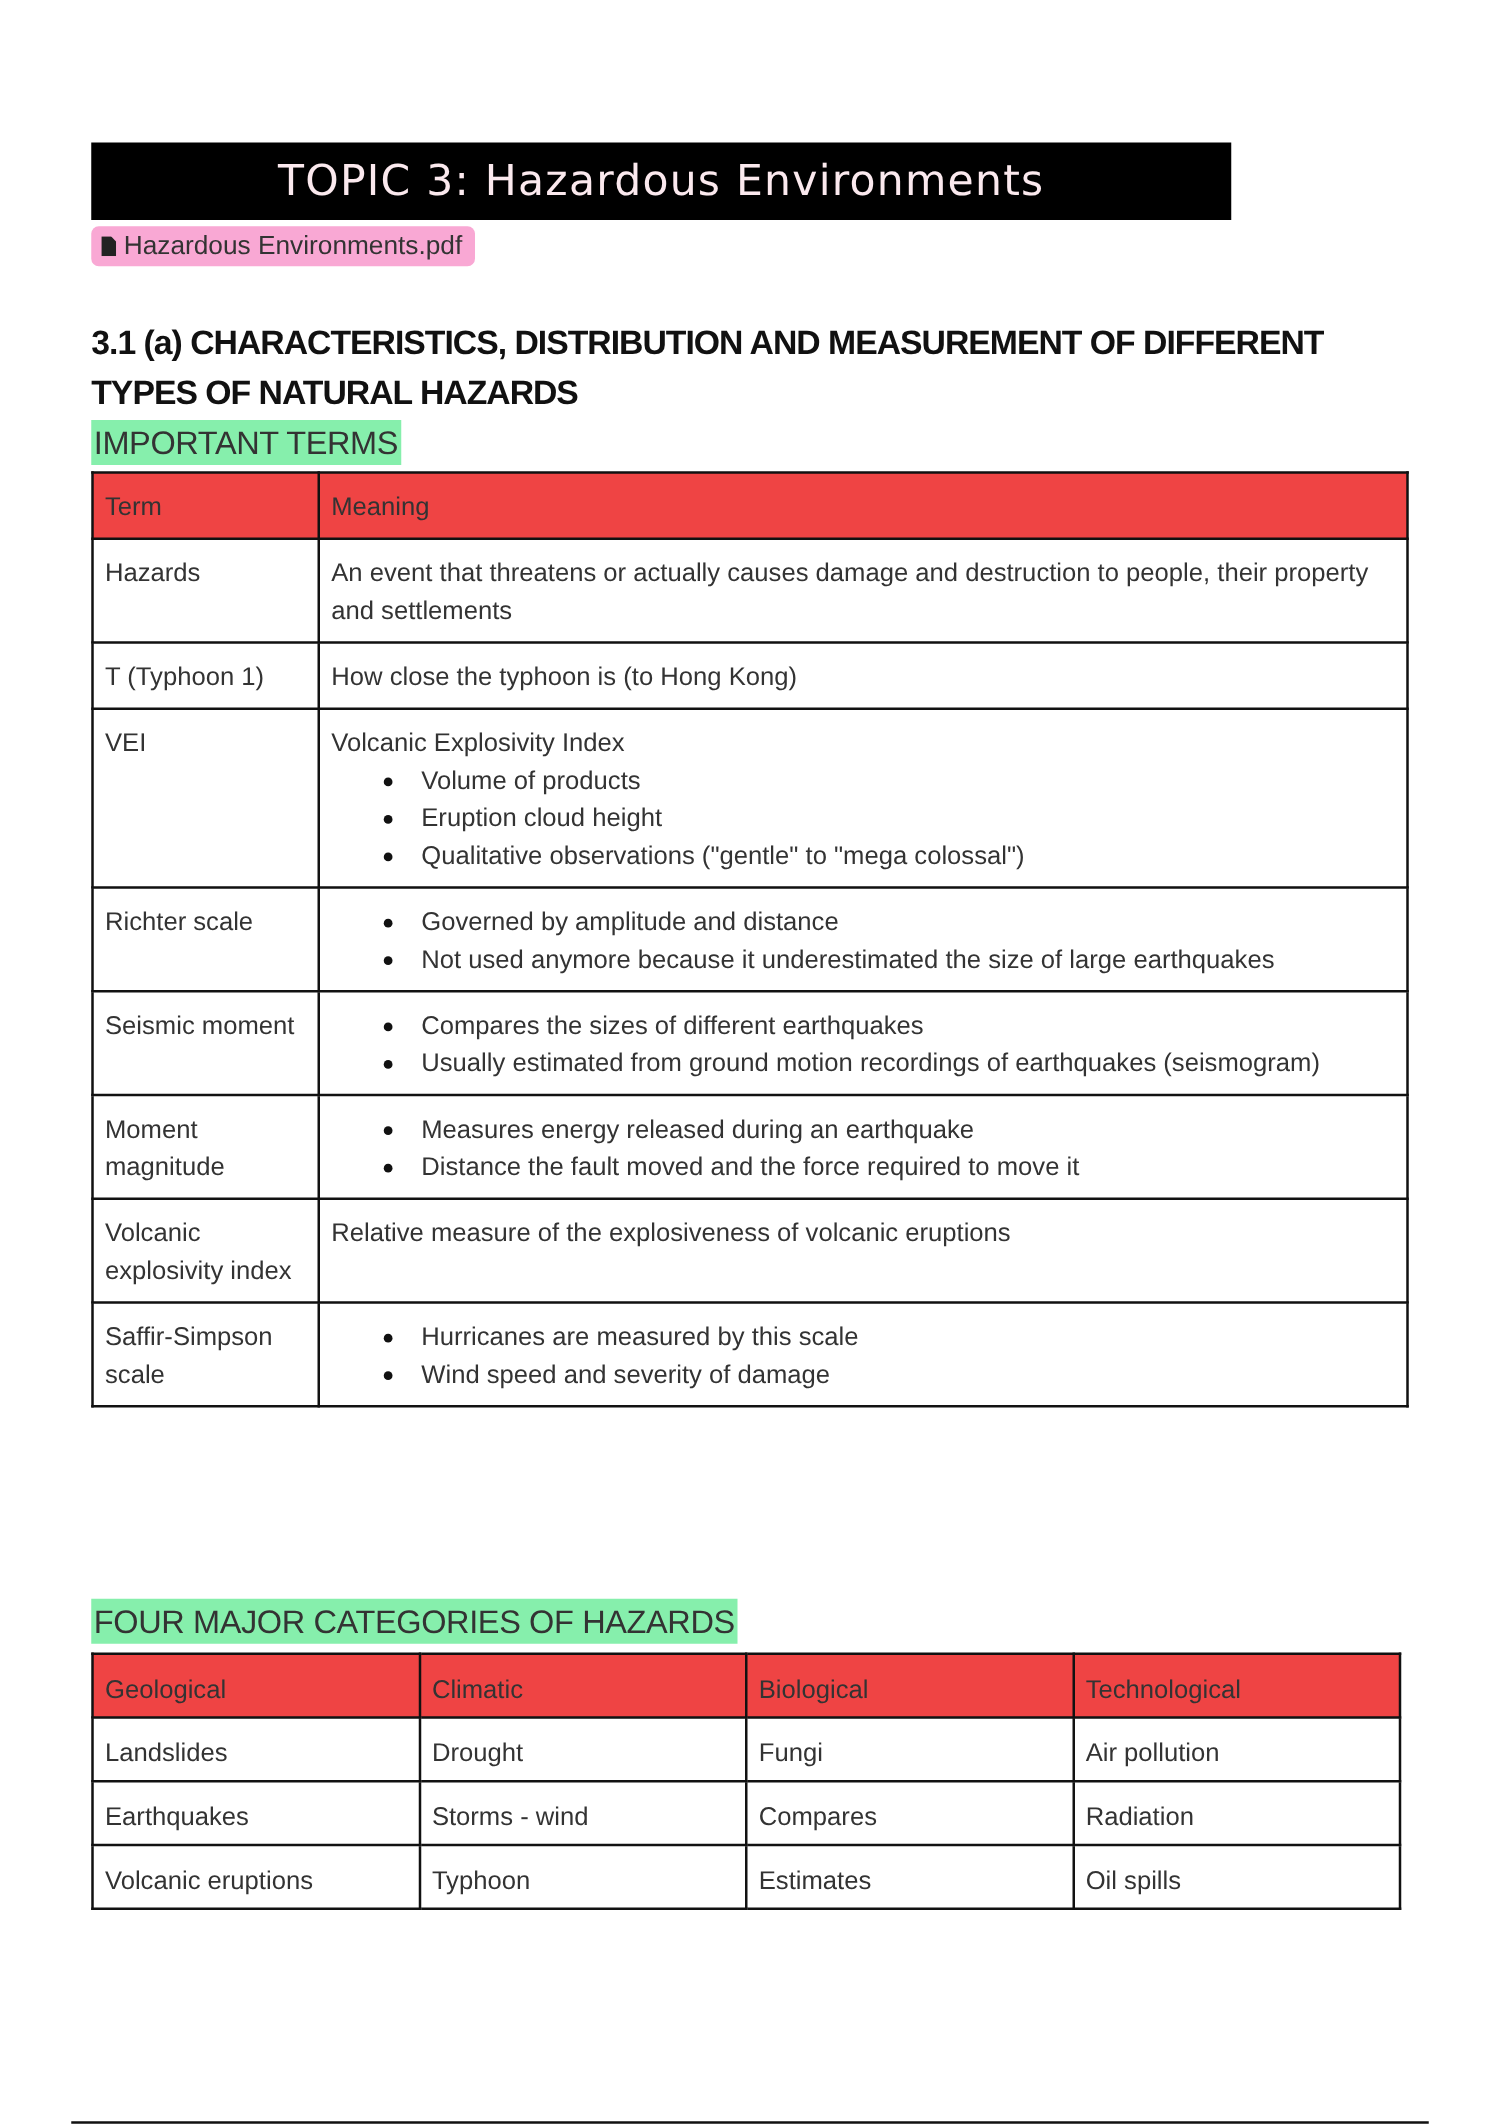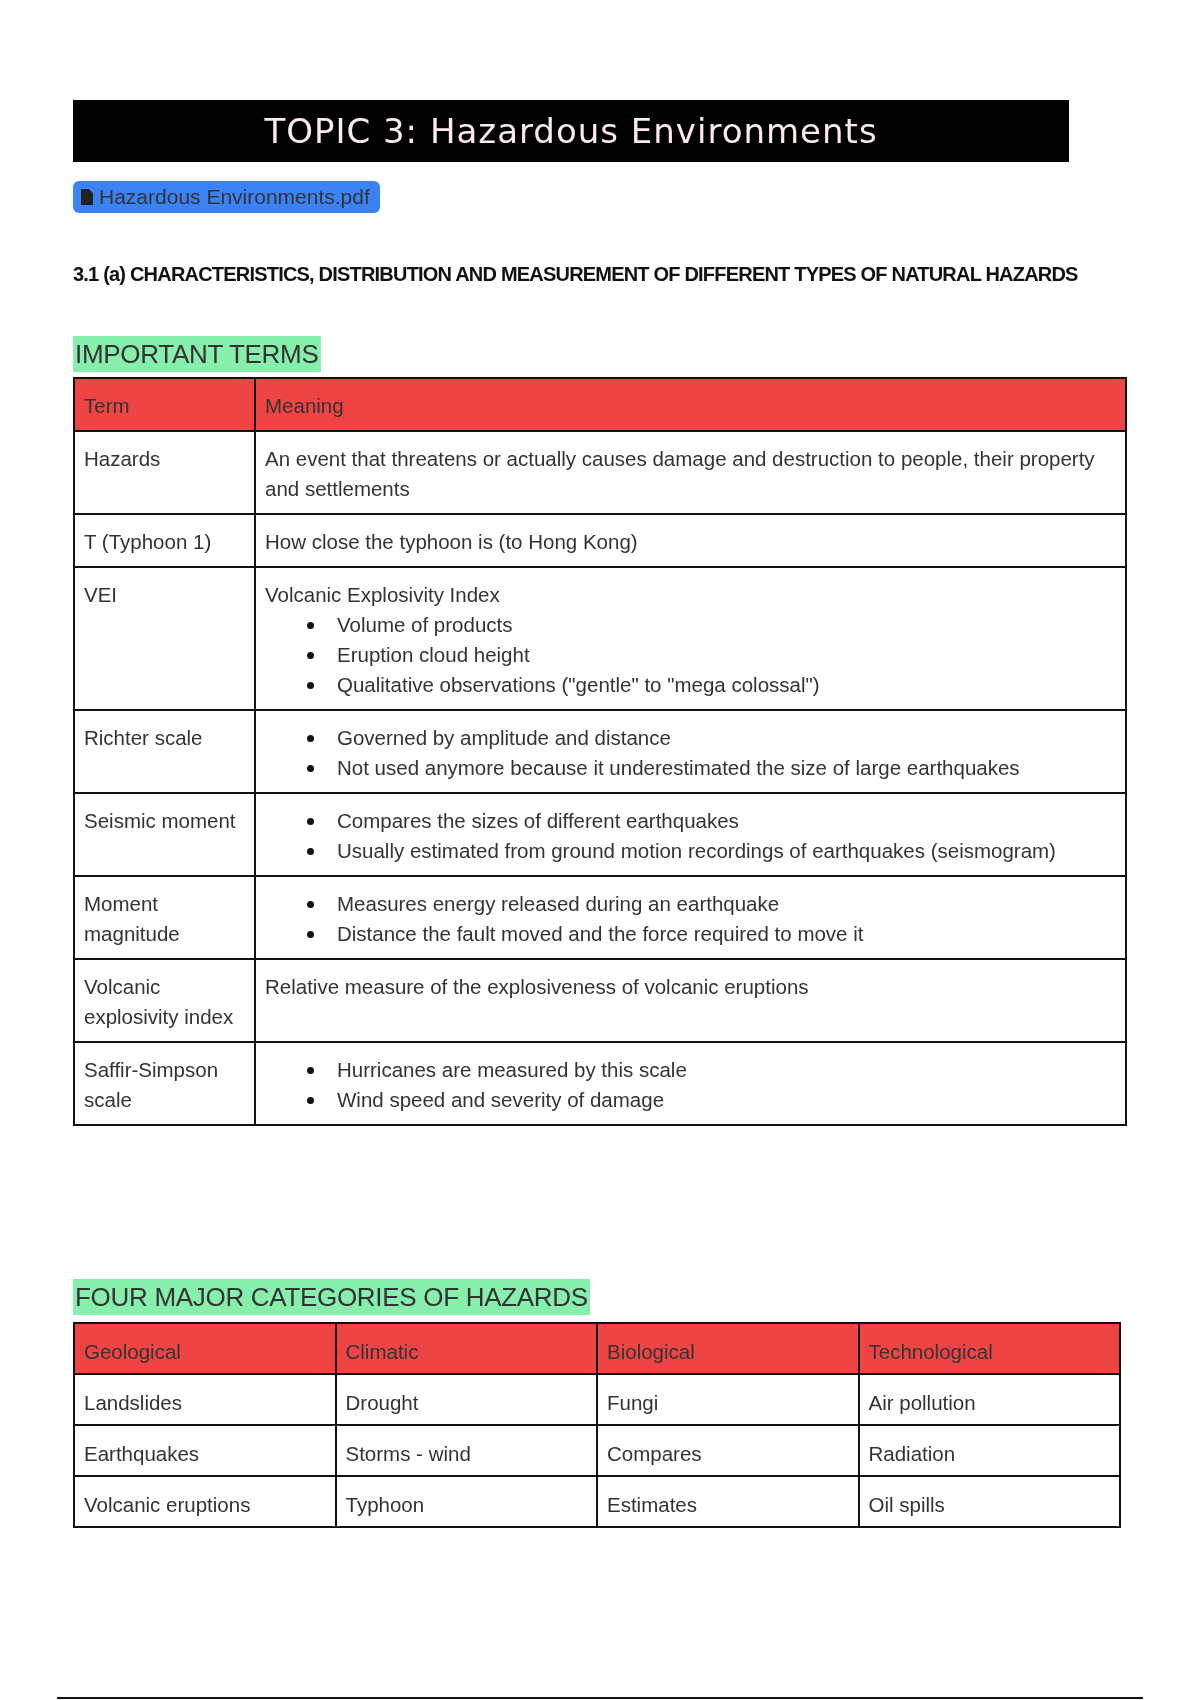--- a/index.html
+++ b/index.html
@@ -2,39 +2,39 @@
 <html><head>
 <meta charset="utf-8">
 <style>
   html, body { margin: 0; padding: 0; background: #ffffff; }
   body {
     width: 1200px; height: 1700px; position: relative; overflow: hidden;
     font-family: "Liberation Sans", sans-serif; color: #2a2a2a;
   }
   .page { position: absolute; left: 73px; top: 0; width: 1060px; }
   .title-bar {
-    position: absolute; top: 100px; left: 0; width: 996px; height: 62px;
+    position: absolute; top: 114px; left: 0; width: 912px; height: 62px;
     background: #000; display: flex; align-items: center; justify-content: center;
   }
   .title-bar span {
     color: #fbe9ee; font-size: 34px; letter-spacing: 1px;
     font-family: "DejaVu Sans", sans-serif; font-weight: normal;
   }
   .file-chip {
     position: absolute; top: 181px; left: 0; height: 32px;
-    background: #3b82f6; border-radius: 6px; padding: 0 10px 0 8px;
+    background: #f9a8d4; border-radius: 6px; padding: 0 10px 0 8px;
     display: flex; align-items: center; gap: 6px; font-size: 21px; color: #333;
   }
   .file-icon {
     width: 12px; height: 16px; background: #222; position: relative;
     clip-path: polygon(0 0, 65% 0, 100% 28%, 100% 100%, 0 100%);
   }
   .h1 {
     position: absolute; top: 254px; left: 0; width: 1060px;
-    font-size: 20px; font-weight: bold; line-height: 40px; color: #111;
+    font-size: 27px; font-weight: bold; line-height: 40px; color: #111;
     letter-spacing: -0.8px;
   }
   .section-label {
     position: absolute; left: 0; background: #86efac; color: #333;
     font-size: 26px; padding: 0 2px; line-height: 36px; letter-spacing: -0.3px; text-align: right;
   }
   table {
     position: absolute; left: 0; border-collapse: collapse; font-size: 20.5px;
     color: #333;
   }

